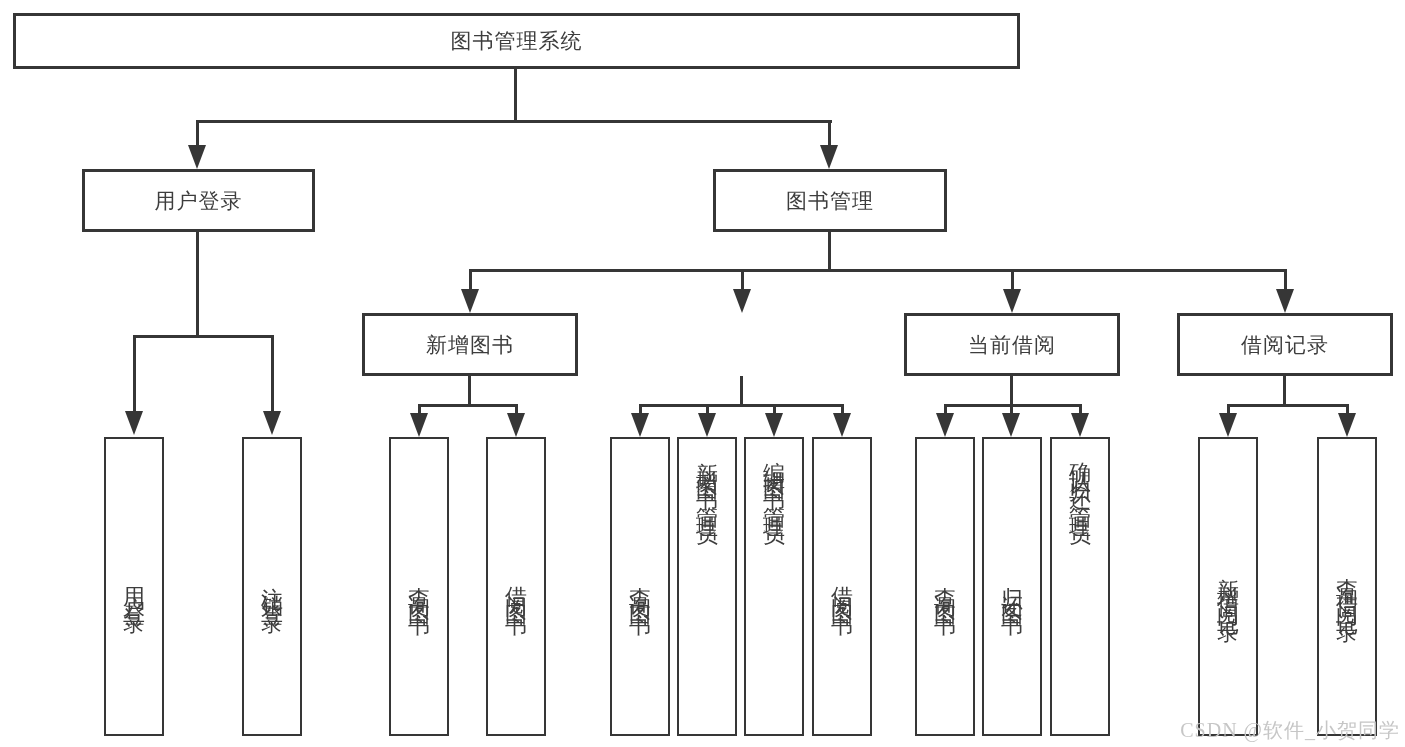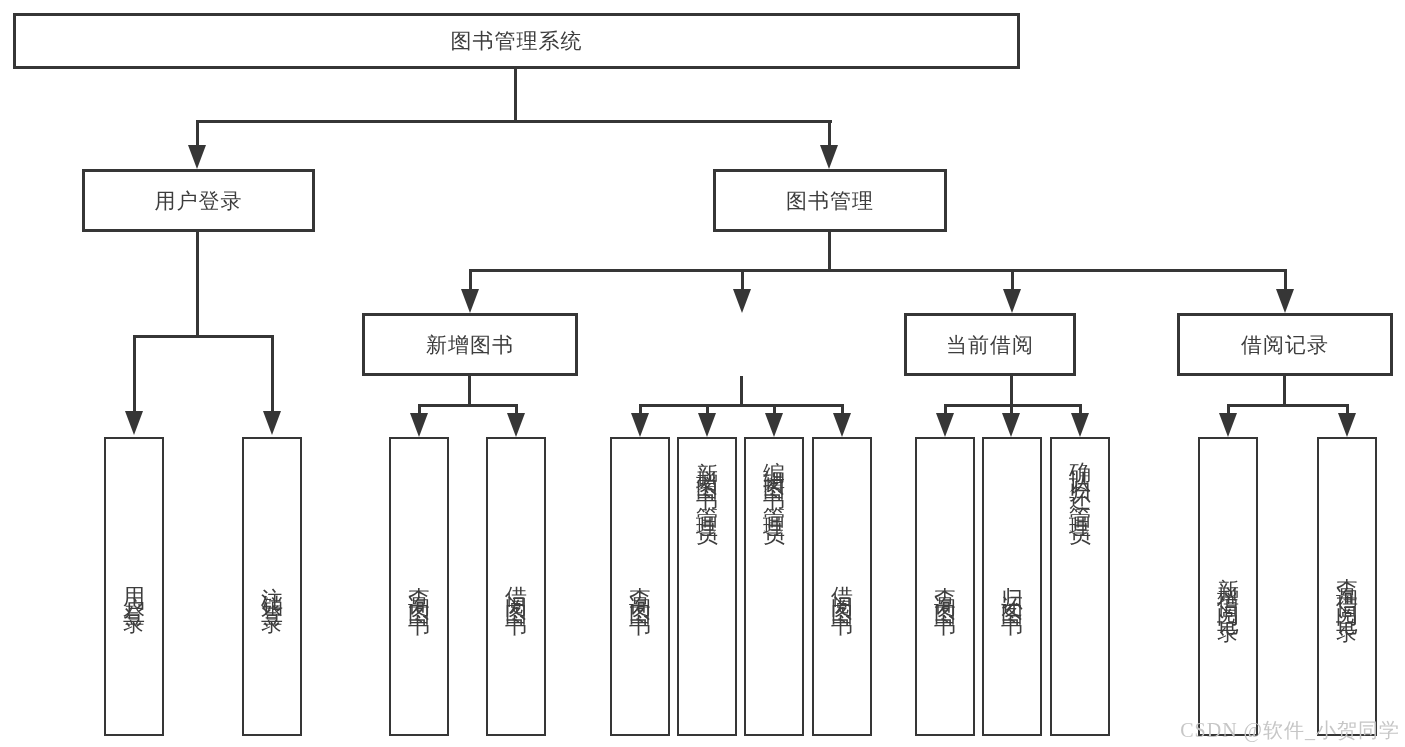--- a/index.html
+++ b/index.html
@@ -110,21 +110,21 @@
   <div class="line" style="left:741px; top:269px; width:3px; height:22px;"></div>
   <div class="arrow-down" style="left:733px; top:289px;"></div>
   <div class="line" style="left:1011px; top:269px; width:3px; height:22px;"></div>
   <div class="arrow-down" style="left:1003px; top:289px;"></div>
   <div class="line" style="left:1284px; top:269px; width:3px; height:22px;"></div>
   <div class="arrow-down" style="left:1276px; top:289px;"></div>
 
   <div class="box" style="left:362px; top:313px; width:216px; height:63px;">
     <span>新增图书</span>
   </div>
-  <div class="box" style="left:904px; top:313px; width:172px; height:63px;">
+  <div class="box" style="left:904px; top:313px; width:216px; height:63px;">
     <span>当前借阅</span>
   </div>
   <div class="box" style="left:1177px; top:313px; width:216px; height:63px;">
     <span>借阅记录</span>
   </div>
 
   <div class="line" style="left:468px; top:376px; width:3px; height:31px;"></div>
   <div class="line" style="left:418px; top:404px; width:100px; height:3px;"></div>
   <div class="line" style="left:418px; top:404px; width:3px; height:11px;"></div>
   <div class="arrow-down" style="left:410px; top:413px;"></div>

